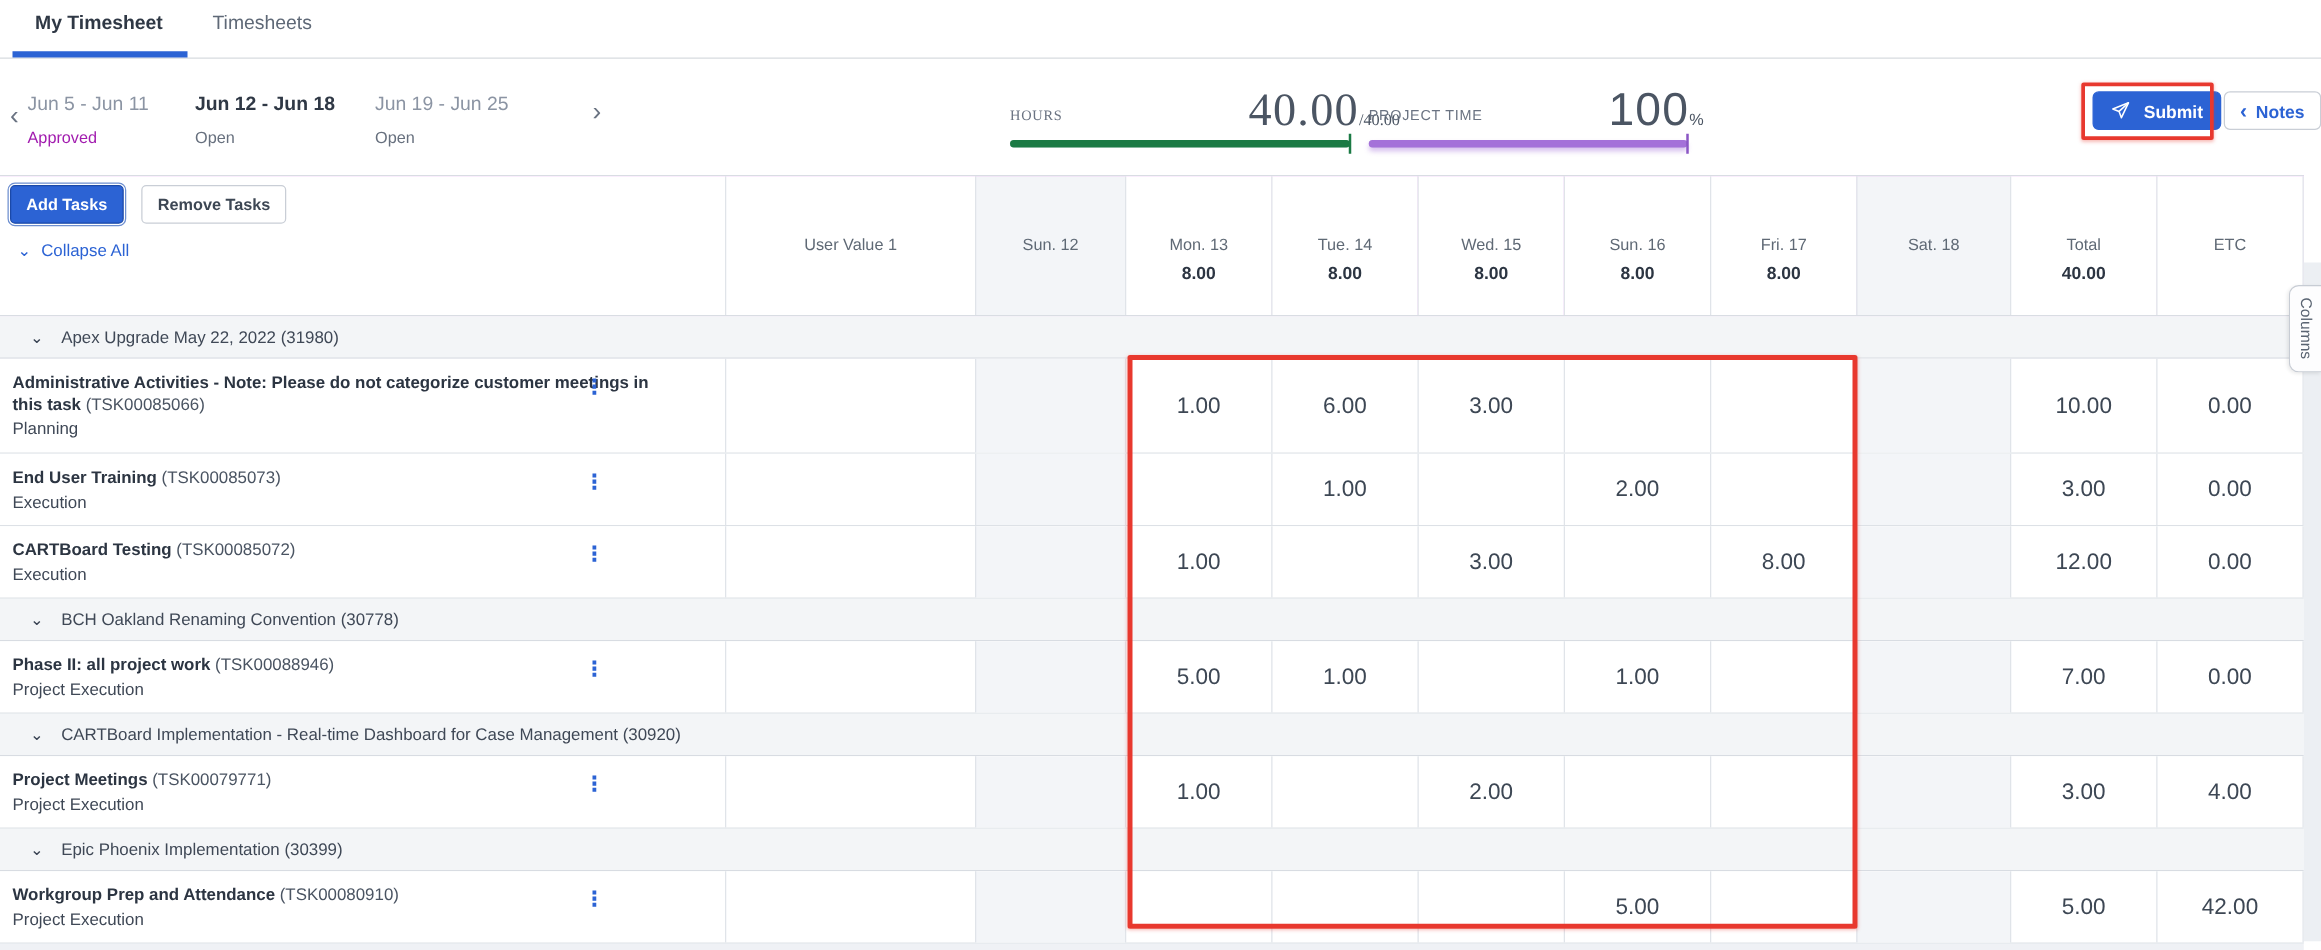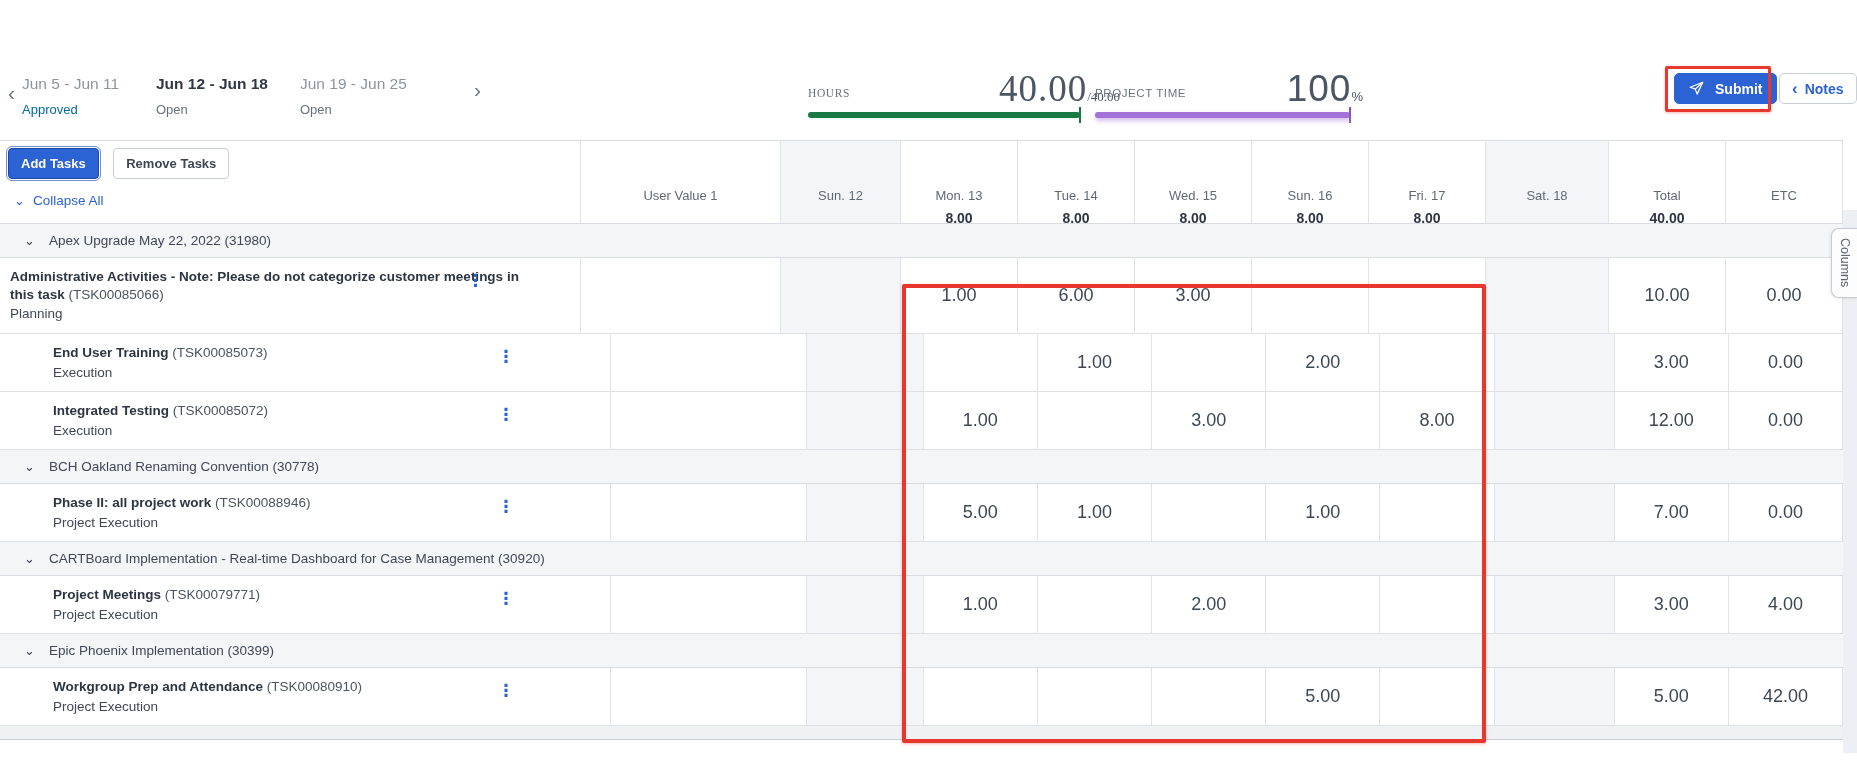--- a/index.html
+++ b/index.html
@@ -17,21 +17,21 @@
 
   
   .weekbar { position:absolute; left:0; top:47px; width:100%; height:93px; }
   .chev { position:absolute; color:#6a7382; font-size:21px; cursor:pointer; line-height:1; }
   .chev-prev { left:8px; top:35px; }
   .chev-next { left:474px; top:32px; }
   .week { position:absolute; top:28px; width:160px; text-align:left; cursor:pointer; }
   .week-label { font-size:15.5px; color:#8b94a3; }
   .week-status { margin-top:9px; font-size:13px; color:#67707e; }
   .week-sel .week-label { color:#2f3845; font-weight:bold; }
-  .st-approved { color:#0369a1; }
+  .st-approved { color:#a21caf; }
   .week-underline { position:absolute; left:10px; right:10px; top:77px; height:4px; background:#2c63d4; }
 
   .sumgroup { position:absolute; top:16px; }
   .sum-hours { left:808px; width:312px;font-family:Liberation Serif, serif; }
   .sum-proj { left:1095px; width:268px; }
   .sum-row { display:flex; align-items:flex-end; justify-content:space-between; height:42px; }
   .sum-label { font-size:11.5px; letter-spacing:.6px; color:#6a7382; padding-bottom:6px; }
   .sum-val { font-size:37px; font-weight:normal; color:#4b5563; line-height:.9; letter-spacing:1px; }
   .sum-suffix { font-size:13px; color:#4b5563; }
   .bar { position:relative; margin-top:7px; height:6px; border-radius:3px; background:#e2e5ea; }
@@ -53,21 +53,21 @@
   .notes-chev { font-size:17px; line-height:1; }
 
   
   .anno { position:absolute; border:3px solid #e8382e; border-radius:2px;
     pointer-events:none; z-index:50; box-shadow:0 1px 3px rgba(232,56,46,.35); }
   .anno-submit { left:1665px; top:66px; width:106px; height:46px; }
   .anno-data { left:902px; top:284px; width:584px; height:459px; border-width:4px; }
 
   
   .table { position:absolute; left:0; top:140px; width:1843px; }
-  .thead { display:flex; height:84px; background:#f0abfc; border-top:1px solid #d9dde3;
+  .thead { display:flex; height:113px; background:#f0abfc; border-top:1px solid #d9dde3;
     border-bottom:1px solid #d9dde3; }
   .th-left { width:580px; background:#fff; padding:7px 0 0 8px; }
   .col { border-left:1px solid #e0e4e9; background:#fff; display:flex; flex-direction:column;
     align-items:center; padding-top:47px; gap:7px; }
   .col:last-child { border-right:1px solid #e0e4e9; }
   .col-name { font-size:13px; color:#5f6975; }
   .col-val { font-size:14px; font-weight:bold; color:#2c3542; }
   .wkend { background:#f3f5f8; }
   .c-uv1{width:200px;} .c-day{width:117px;} .c-sun{width:120px;} .c-sat{width:123px;}
   .c-total{width:117px;} .c-etc{width:118px;}
@@ -79,21 +79,21 @@
     padding:7px 12px; font-size:13px; font-weight:bold; margin-left:10px; cursor:pointer; }
   .collapse { margin-top:14px; margin-left:6px; color:#2c63d4; font-size:13.5px; cursor:pointer;
     display:flex; align-items:center; gap:8px; }
   .chev-down { font-size:13px; line-height:.6; }
 
   .grow { display:flex; align-items:center; height:34px; background:#f3f5f7;
     border-bottom:1px solid #d8dce2; font-size:13.5px; color:#3f4856; cursor:pointer; }
   .grow .chev-down { margin:0 14px 0 24px; color:#3a4454; }
 
   .trow { display:flex; border-bottom:1px solid #dde1e6; background:#fff; }
-  .trow-h { height:58px;padding-left:43px; } .trow-tall { height:76px; }
+  .trow-h { height:58px; } .trow-tall { height:76px; }
   .taskcell { position:relative; width:580px; padding:10px 56px 0 10px; }
   .task-title { font-size:13.5px; line-height:1.3; }
   .task-title b { color:#2c3542; }
   .task-id { color:#4a5462; font-weight:normal; }
   .task-phase { margin-top:3px; font-size:13.5px; color:#3f4856; }
   .kebab { position:absolute; right:96px; top:14px; color:#2c63d4; font-size:17px;
     font-weight:bold; cursor:pointer; line-height:1; }
   .cell { border-left:1px solid #e0e4e9; display:flex; align-items:center;
     justify-content:center; font-size:18px; color:#3d4754; }
   .cell:last-child { border-right:1px solid #e0e4e9; }
@@ -109,20 +109,25 @@
     box-shadow:-1px 1px 3px rgba(0,0,0,.08); z-index:40; }
   .side-tab span { writing-mode:vertical-rl; font-size:12.5px; color:#5a6472; }
 
   .send-icon svg { display:block; }
 </style>
 </head>
 <body>
 
 <div class="app">
 
+  <div class="tabbar">
+    <div class="tab tab-active">My Timesheet</div>
+    <div class="tab-underline"></div>
+    <div class="tab tab-plain">Timesheets</div>
+  </div>
 
   <div class="weekbar">
     <span class="chev chev-prev">‹</span>
 
     <div class="week" style="left:22px;">
       <div class="week-label">Jun 5 - Jun 11</div>
       <div class="week-status st-approved">Approved</div>
     </div>
 
     <div class="week week-sel" style="left:156px;">
@@ -266,21 +271,21 @@
       <div class="cell c-day"></div>
       <div class="cell c-day">2.00</div>
       <div class="cell c-day"></div>
       <div class="cell c-sat wkend"></div>
       <div class="cell c-total">3.00</div>
       <div class="cell c-etc">0.00</div>
     </div>
 
     <div class="trow trow-h">
       <div class="taskcell">
-        <div class="task-title"><b>Integrated Testing</b>
+        <div class="task-title"><b>CARTBoard Testing</b>
           <span class="task-id">(TSK00085072)</span></div>
         <div class="task-phase">Execution</div>
         <span class="kebab">⋮</span>
       </div>
       <div class="cell c-uv1"></div>
       <div class="cell c-sun wkend"></div>
       <div class="cell c-day">1.00</div>
       <div class="cell c-day"></div>
       <div class="cell c-day">3.00</div>
       <div class="cell c-day"></div>

